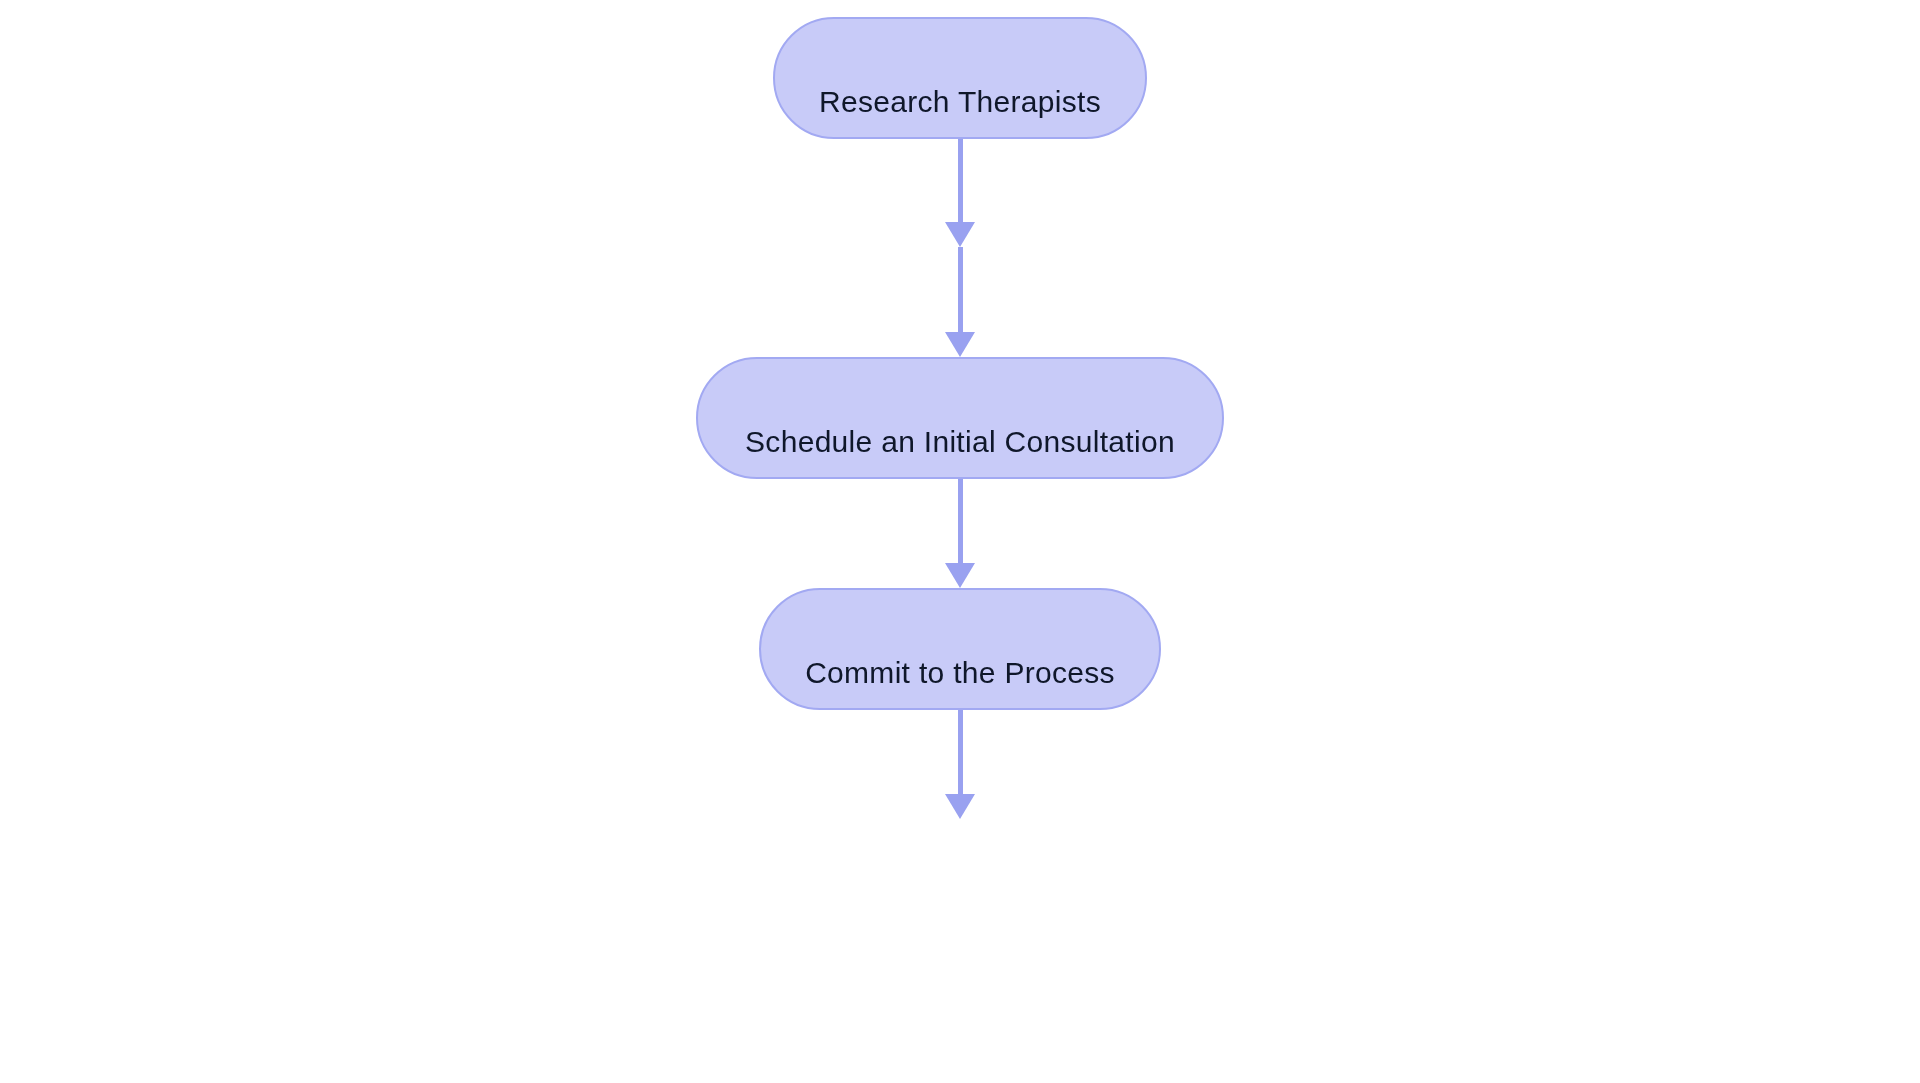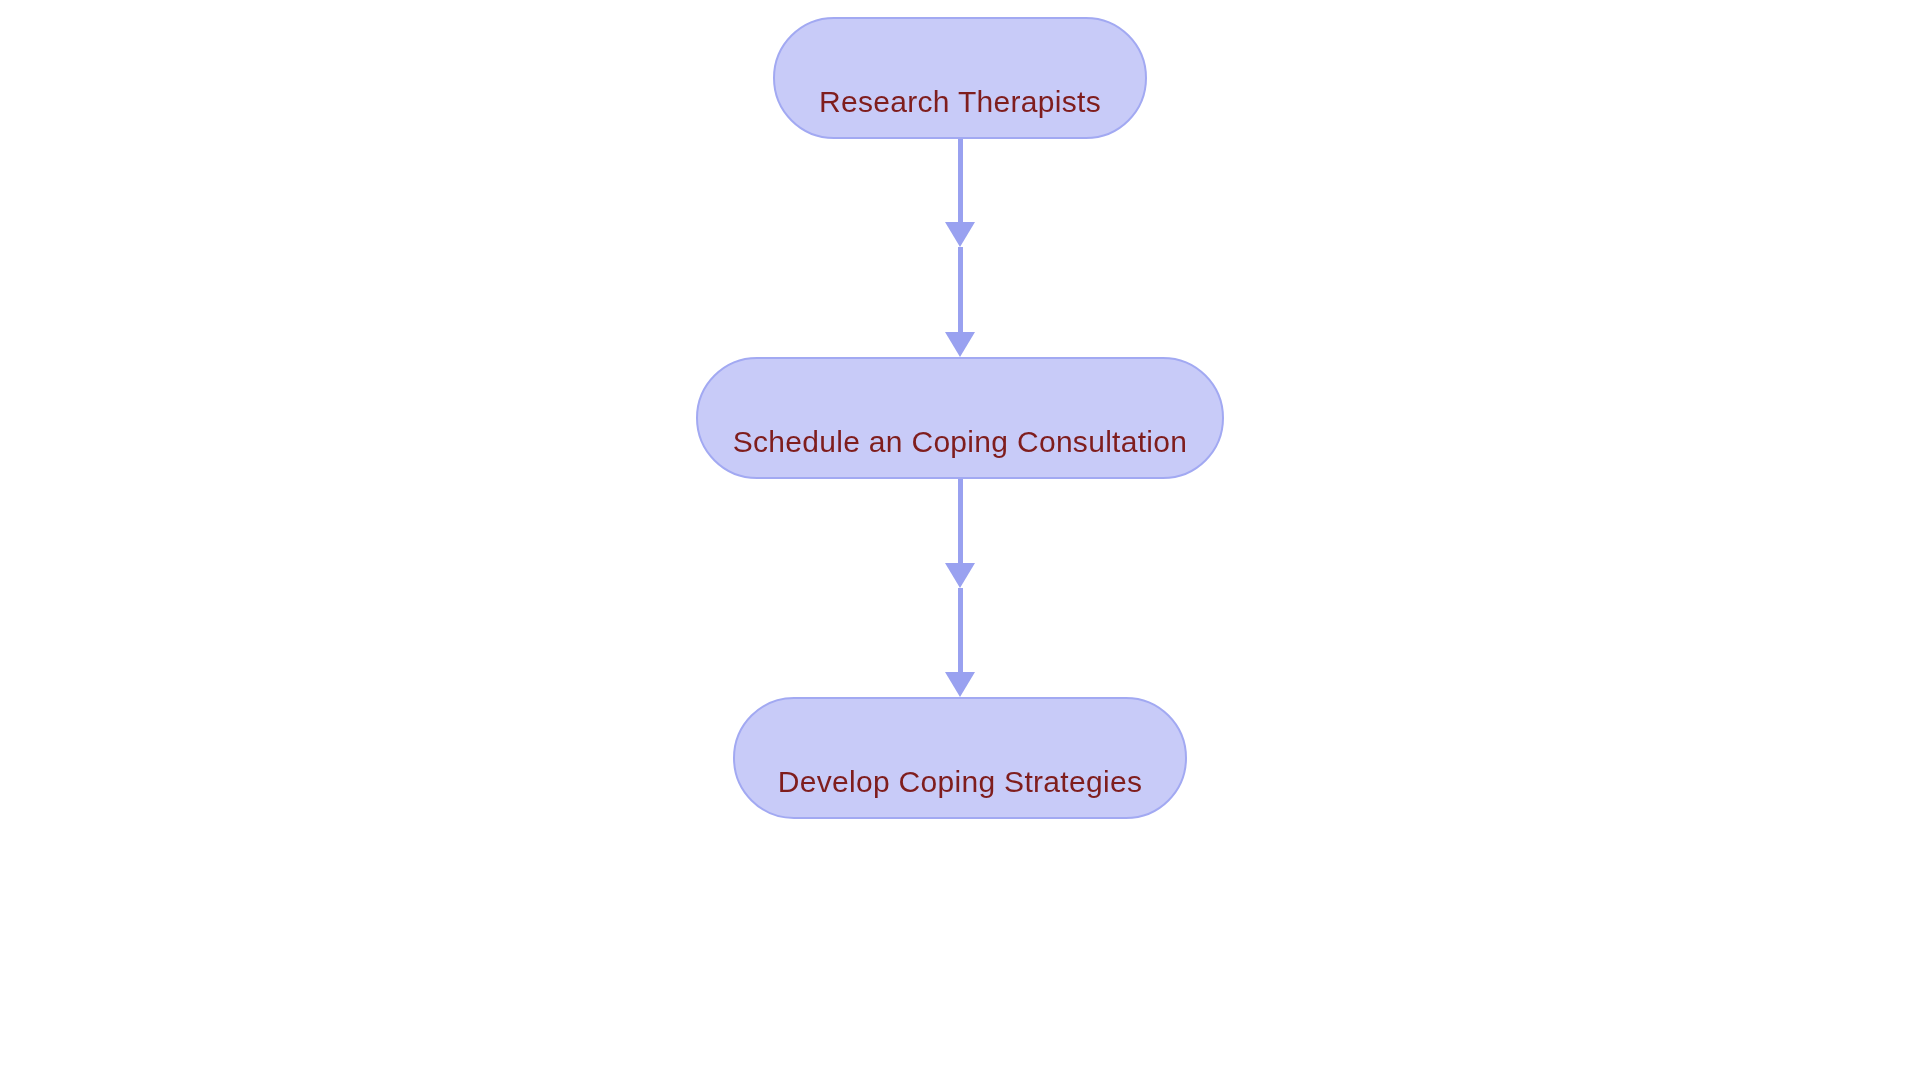--- a/index.html
+++ b/index.html
@@ -29,21 +29,21 @@
     height: 122px;
     border-radius: 61px;
     background: #c8cbf8;
     border: 2px solid #a2a9f2;
     display: flex;
     align-items: center;
     justify-content: center;
     flex-shrink: 0;
   }
   .node-label {
-    color: #7f1d1d;
+    color: #0f172a;
     font-size: 30px;
     letter-spacing: 0.3px;
     white-space: nowrap;
     margin-top: 47px;
   }
   .node-1 { width: 374px; }
   .node-2 { width: 417px; }
   .node-3 { width: 528px; }
   .node-4 { width: 402px; }
   .node-5 { width: 454px; }
@@ -84,31 +84,31 @@
     <div class="arrow-head"></div>
   </div>
 
 
   <div class="arrow arrow-2">
     <div class="arrow-shaft"></div>
     <div class="arrow-head"></div>
   </div>
 
   <div class="node node-3">
-    <span class="node-label">Schedule an Coping Consultation</span>
+    <span class="node-label">Schedule an Initial Consultation</span>
   </div>
 
   <div class="arrow arrow-3">
     <div class="arrow-shaft"></div>
     <div class="arrow-head"></div>
   </div>
 
+  <div class="node node-4">
+    <span class="node-label">Commit to the Process</span>
+  </div>
 
   <div class="arrow arrow-4">
     <div class="arrow-shaft"></div>
     <div class="arrow-head"></div>
   </div>
 
-  <div class="node node-5">
-    <span class="node-label">Develop Coping Strategies</span>
-  </div>
 
 </div>
 
 </body></html>

